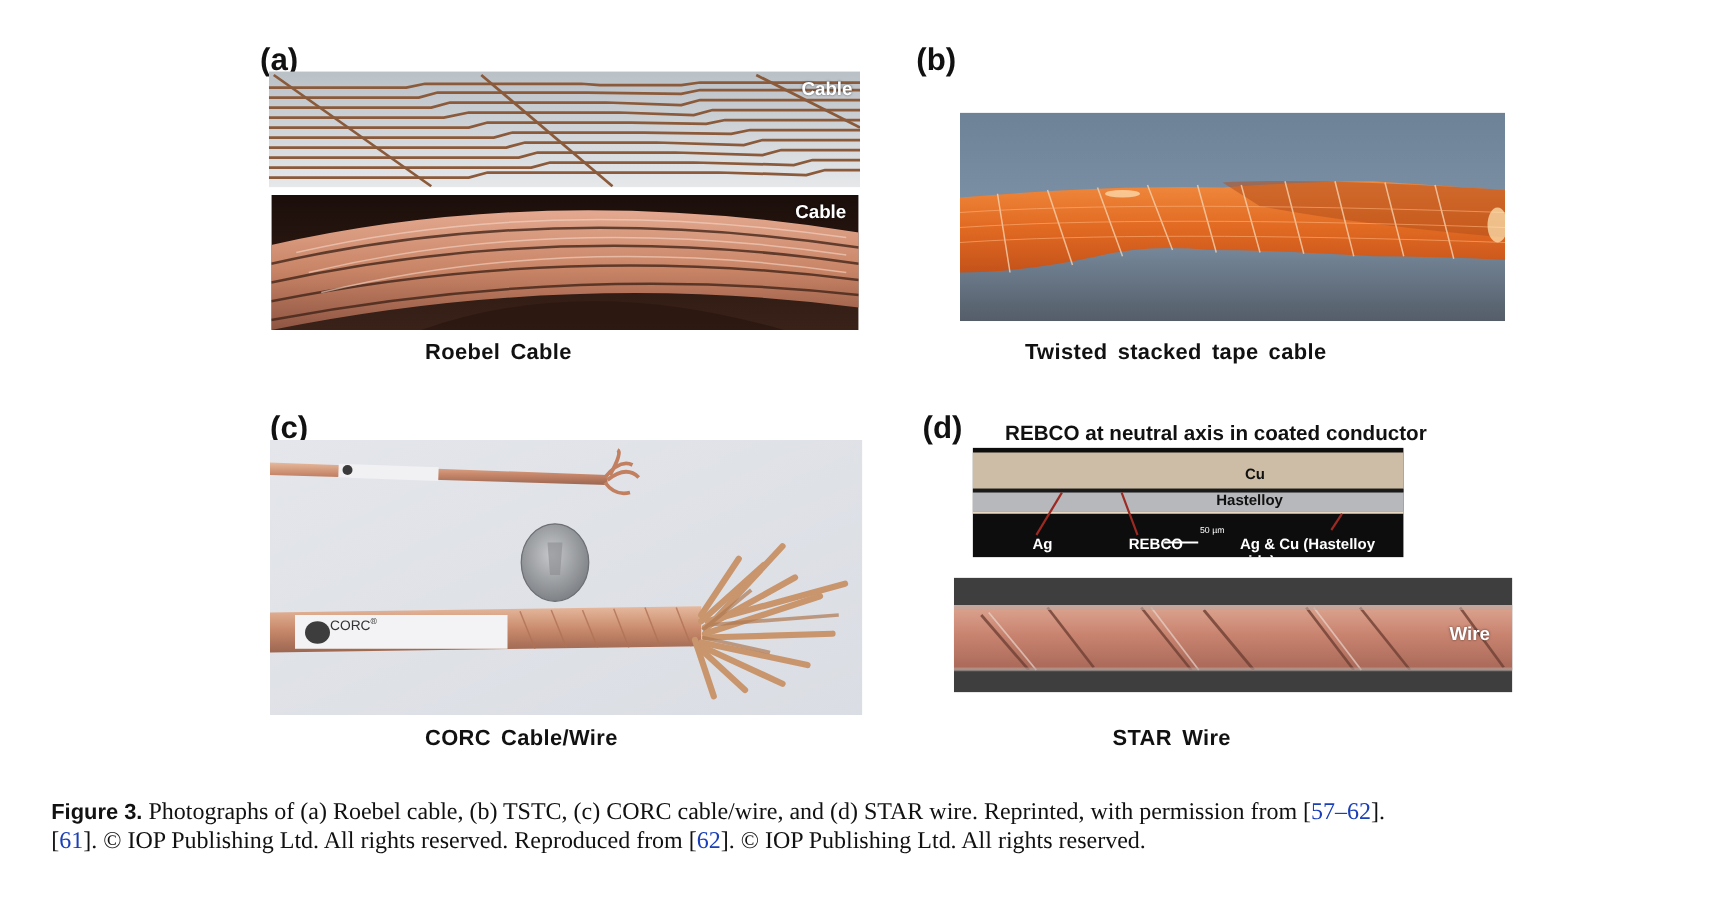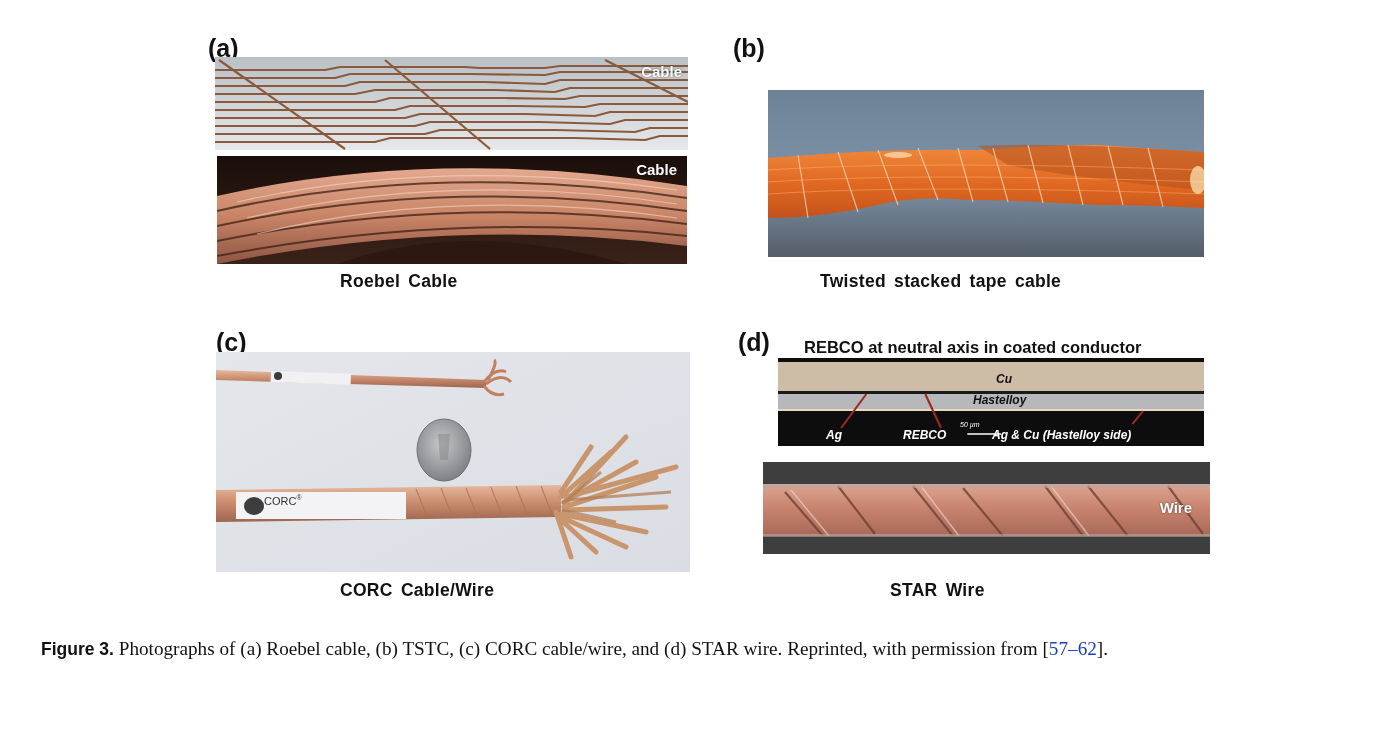--- a/index.html
+++ b/index.html
@@ -194,21 +194,21 @@
   <div class="abs" style="left:48px; top:142px; font-size:11px; color:#333; font-family:'Liberation Sans',sans-serif;">
     <span>CORC</span><sup style="font-size:7px;">®</sup>
   </div>
 </div>
 
 <div class="panel-caption" style="left:340px; top:580px; width:250px;">CORC Cable/Wire</div>
 
 <div class="panel-letter" style="left:738px; top:330px;">(d)</div>
 <div class="abs" style="left:804px; top:338px; font-size:16.5px; font-weight:bold; color:#111; white-space:nowrap;">REBCO at neutral axis in coated conductor</div>
 
-<div class="photo" style="left:778px; top:358px; width:426px; height:88px;font-style:italic;">
+<div class="photo" style="left:778px; top:358px; width:345px; height:88px;">
   <svg viewBox="0 0 405 88" preserveAspectRatio="none">
     <rect width="405" height="88" fill="#0d0d0d"></rect>
     <rect x="0" y="4" width="405" height="29" fill="#cdbda6"></rect>
     <rect x="0" y="33" width="405" height="3" fill="#1a1a1a"></rect>
     <rect x="0" y="36" width="405" height="15" fill="#b6b8bb"></rect>
     <rect x="0" y="51" width="405" height="2" fill="#e9d9c2"></rect>
     <g stroke="#9c2a22" stroke-width="2" fill="none">
       <line x1="60" y1="70" x2="84" y2="36"></line>
       <line x1="155" y1="70" x2="140" y2="36"></line>
       <line x1="337" y1="66" x2="347" y2="53"></line>
@@ -251,13 +251,14 @@
     <rect x="0" y="22" width="447" height="4" fill="#b8a6a2" opacity="0.6"></rect>
     <rect x="0" y="72" width="447" height="3" fill="#b8a6a2" opacity="0.6"></rect>
   </svg>
   <div class="overlay-label" style="right:18px; top:9px; font-size:15px;margin-top:28px;">Wire</div>
 </div>
 
 <div class="panel-caption" style="left:890px; top:580px; width:200px;">STAR Wire</div>
 
 <div class="caption">
   <span class="line"><span class="fig-label">Figure 3.</span><span> Photographs of (a) Roebel cable, (b) TSTC, (c) CORC cable/wire, and (d) STAR wire. Reprinted, with permission from [</span><span class="ref">57–62</span><span>].</span></span>
+  <span class="line"><span>[</span><span class="ref">61</span><span>]. © IOP Publishing Ltd. All rights reserved. Reproduced from [</span><span class="ref">62</span><span>]. © IOP Publishing Ltd. All rights reserved.</span></span>
 </div>
 
 </body></html>

